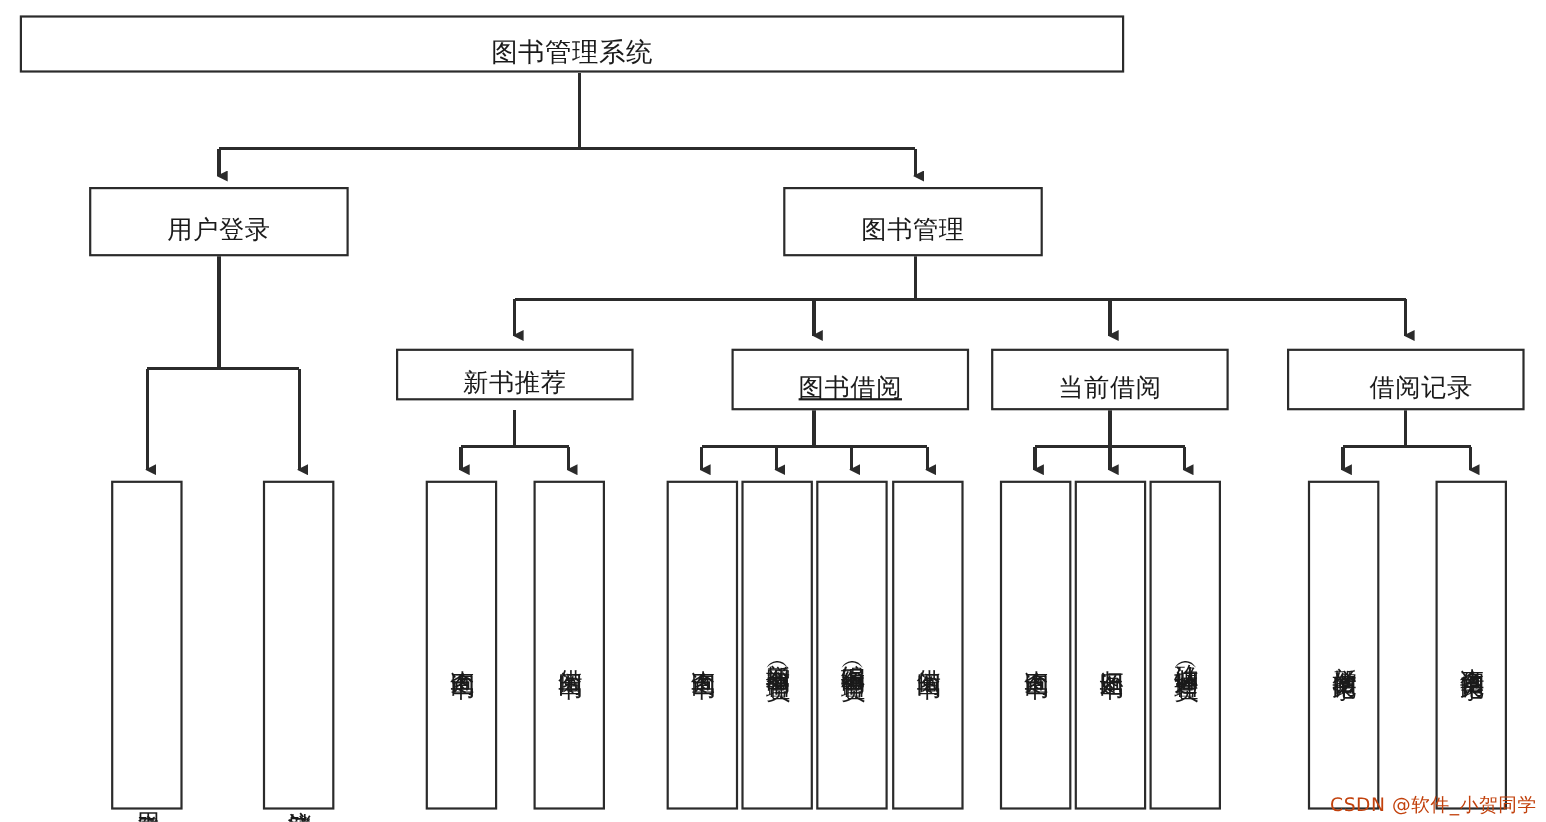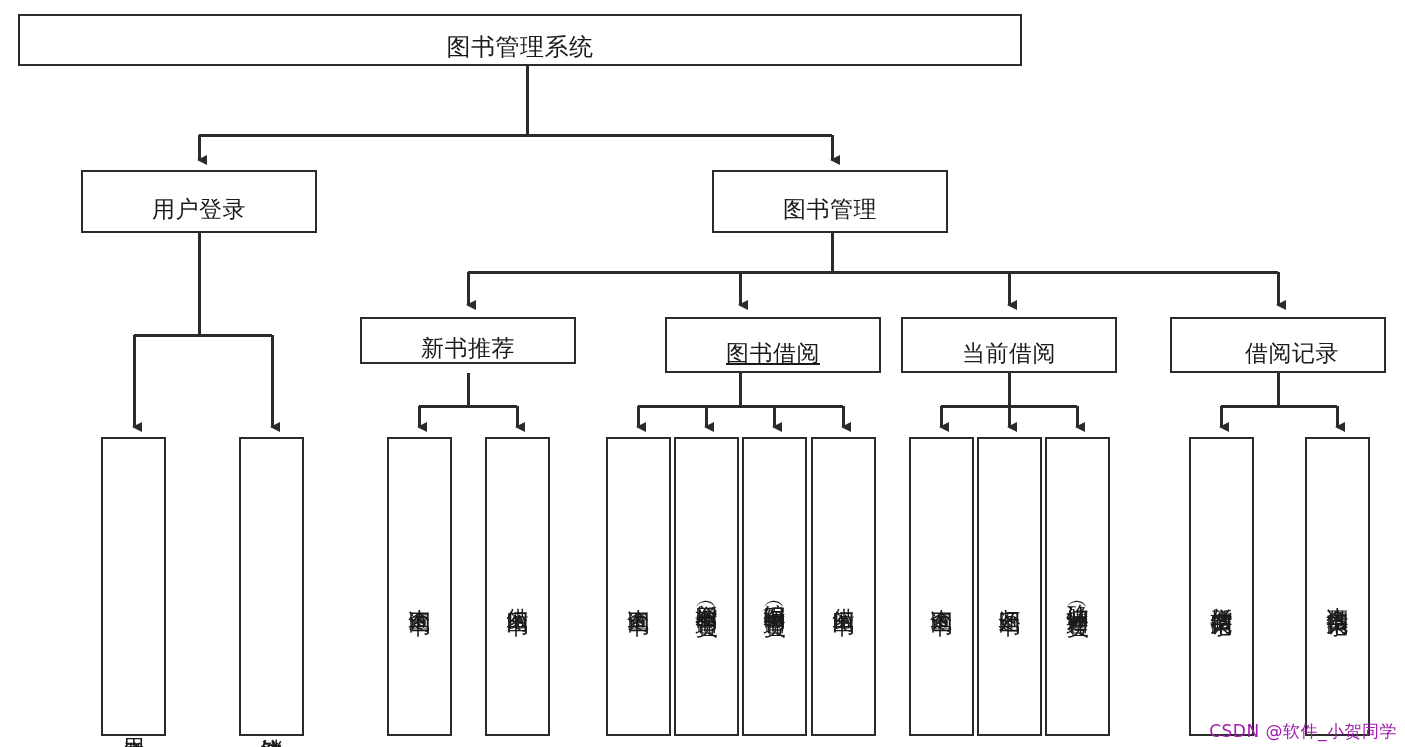--- a/index.html
+++ b/index.html
@@ -65,21 +65,21 @@
     text-align: center;
   }
   .node.vert.anchor-bottom {
     align-items: flex-end;
   }
   #watermark {
     position: absolute;
     right: 8px;
     bottom: 4px;
     font-size: 17px;
-    color: #a21caf;
+    color: #c2410c;
     letter-spacing: 0.5px;
     white-space: nowrap;
     pointer-events: none;
   }
 </style>
 </head>
 <body>
 
 <div id="diagram-root">
 

